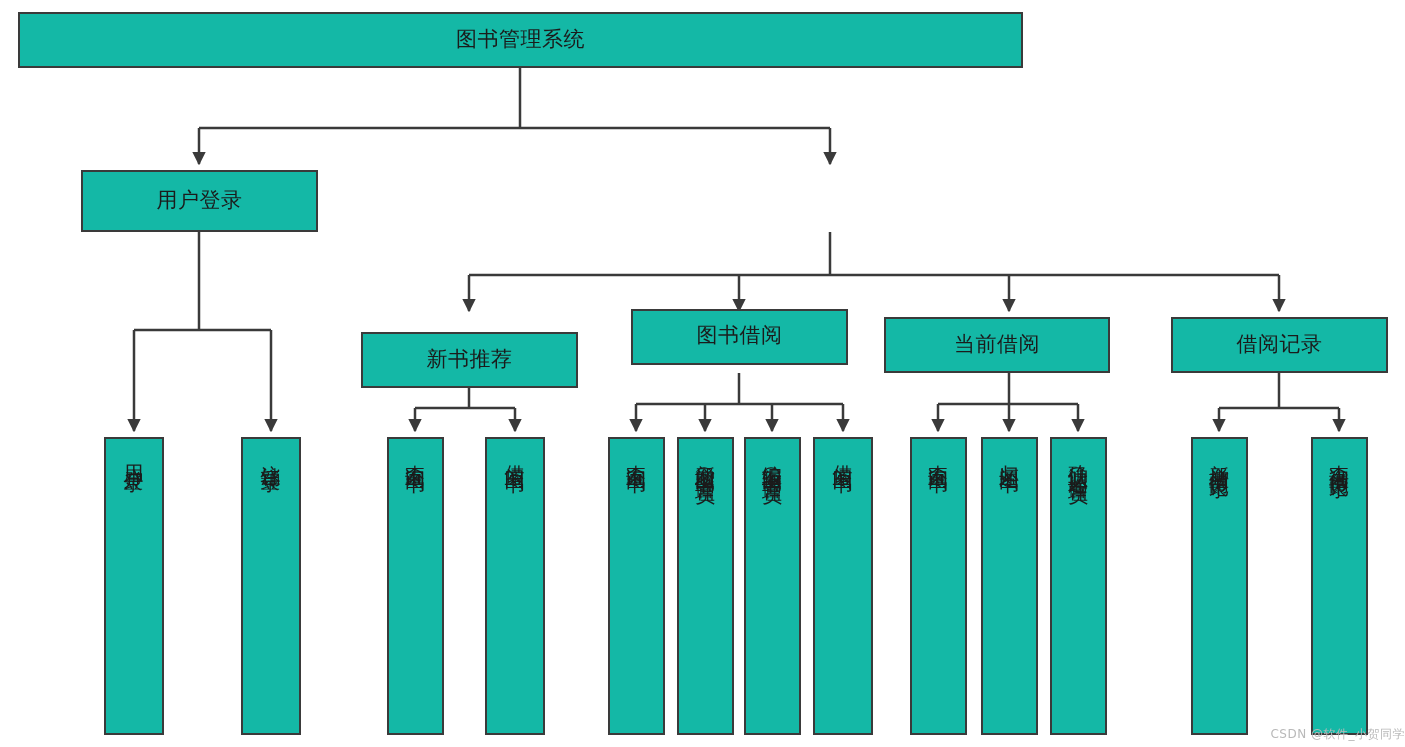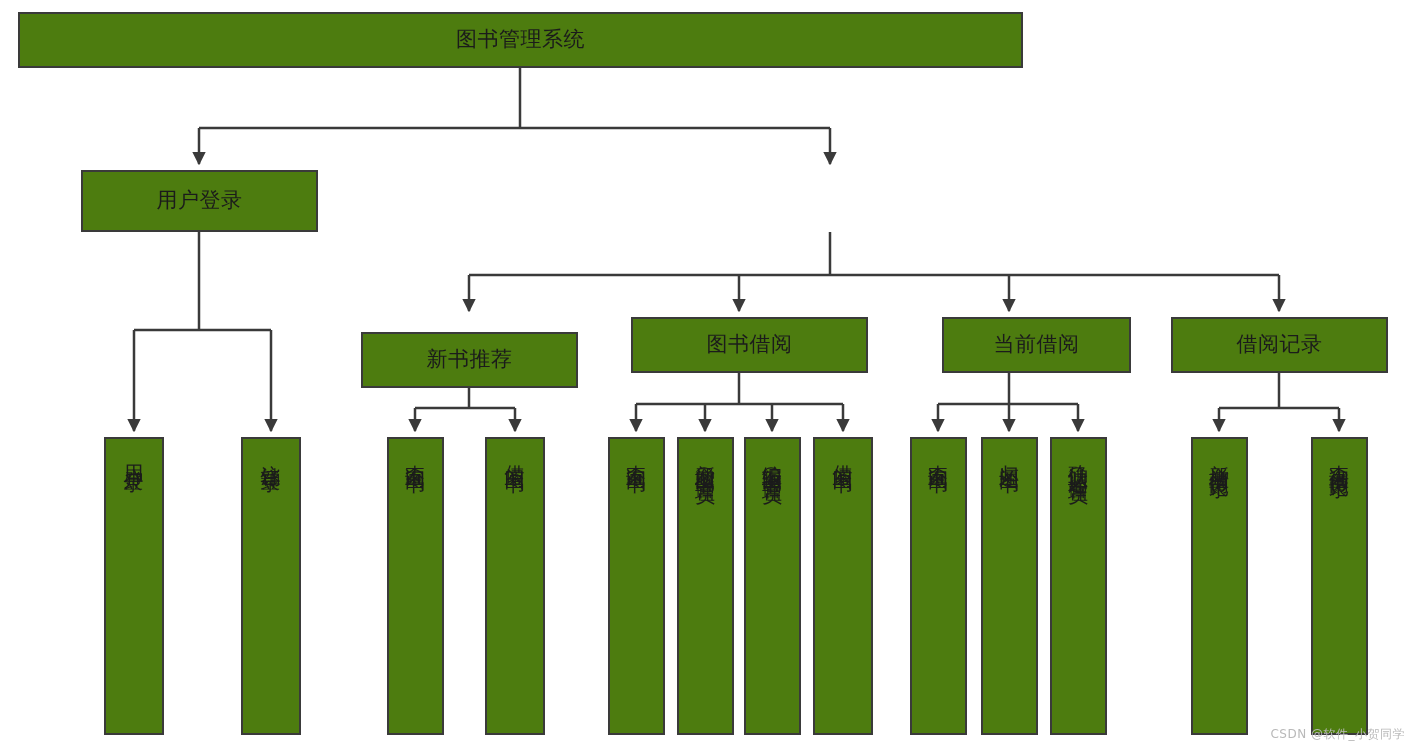--- a/index.html
+++ b/index.html
@@ -23,21 +23,21 @@
   svg.canvas {
     position: absolute;
     left: 0; top: 0;
     width: 1405px;
     height: 747px;
     display: block;
   }
   .node-box {
     position: absolute;
     box-sizing: border-box;
-    background: #4d7c0f;
+    background: #14b8a6;
     border: 2.5px solid #3a3a3a;
     display: flex;
     align-items: center;
     justify-content: center;
     overflow: hidden;
   }
   .node-label {
     color: #1b1b1b;
     font-size: 21px;
     line-height: 1.12;
@@ -142,24 +142,24 @@
     <span class="node-label">图书管理系统</span>
   </div>
 
   <div class="node-box" id="node-l2-0" style="left: 81px; top: 170px; width: 237px; height: 62px;">
     <span class="node-label">用户登录</span>
   </div>
 
   <div class="node-box" id="node-l3-0" style="left: 361px; top: 332px; width: 217px; height: 56px;">
     <span class="node-label">新书推荐</span>
   </div>
-  <div class="node-box" id="node-l3-1" style="left: 631px; top: 317px; width: 237px; height: 56px;">
+  <div class="node-box" id="node-l3-1" style="left: 631px; top: 309px; width: 217px; height: 56px; font-family: Liberation Mono, monospace;">
     <span class="node-label">图书借阅</span>
   </div>
-  <div class="node-box" id="node-l3-2" style="left: 942px; top: 317px; width: 189px; height: 56px; align-items: center;">
+  <div class="node-box" id="node-l3-2" style="left: 884px; top: 317px; width: 226px; height: 56px; align-items: center;">
     <span class="node-label">当前借阅</span>
   </div>
   <div class="node-box" id="node-l3-3" style="left: 1171px; top: 317px; width: 217px; height: 56px;">
     <span class="node-label">借阅记录</span>
   </div>
 
   <div class="node-box vertical" id="node-leaf-0" style="left: 104px; top: 437px; width: 60px; height: 298px;">
     <span class="node-label">用户登录</span>
   </div>
   <div class="node-box vertical" id="node-leaf-1" style="left: 241px; top: 437px; width: 60px; height: 298px;">

